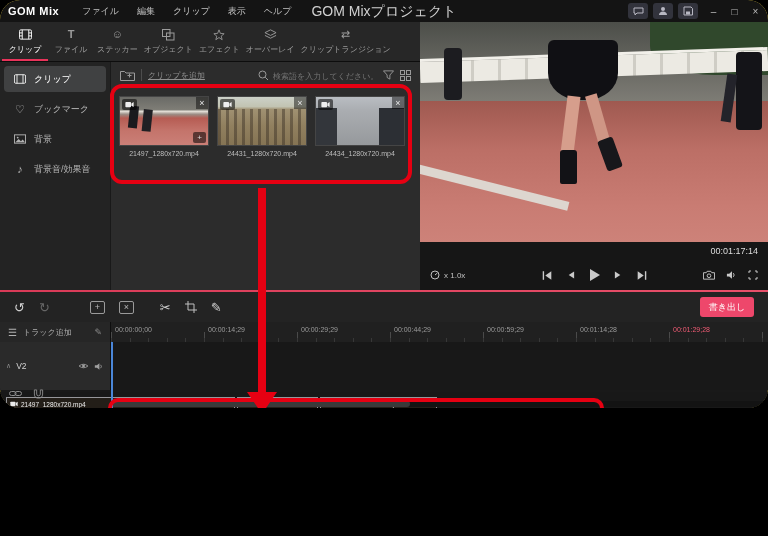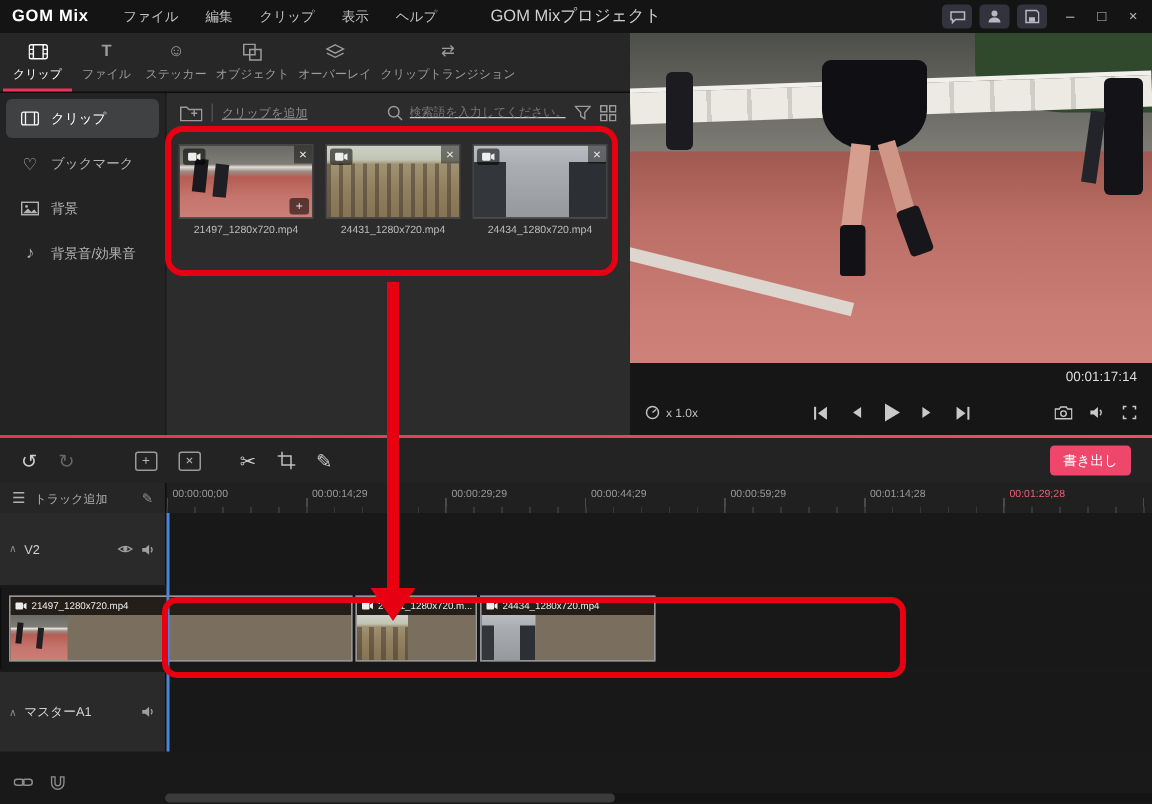--- a/index.html
+++ b/index.html
@@ -1,28 +1,28 @@
 <!DOCTYPE html>
 <html><head>
 <meta charset="utf-8">
 <style>
   * { margin:0; padding:0; box-sizing:border-box; }
   html,body { background:#000; }
   .app {
-    position:relative; width:768px; height:536px; overflow:hidden;
-    background:#fde047; font-family:"Liberation Sans", sans-serif; color:#ccc;
+    position:relative; width:768px; height:408px; overflow:hidden;
+    background:#fde047; font-family:"Liberation Sans", sans-serif; color:#ccc;border-radius:20px;
   }
   svg { display:block; }
 
   
   .titlebar { position:absolute; top:0; left:0; right:0; height:22px; background:#141414; display:flex; align-items:center; z-index:10; }
   .logo { font-size:11px; font-weight:bold; color:#fff; margin-left:8px; letter-spacing:0.5px; }
   .menubar { display:flex; margin-left:14px;text-align:center; }
   .menu-item { font-size:9px; color:#c2c2c2; padding:0 9px; line-height:22px; }
-  .project-title { position:absolute; left:50%; transform:translateX(-50%); font-size:11px; color:#d0d0d0; line-height:22px; }
+  .project-title { position:absolute; left:50%; transform:translateX(-50%); font-size:14px; color:#d0d0d0; line-height:22px; }
   .tb-buttons { position:absolute; right:70px; top:3px; display:flex; gap:5px; }
   .tb-btn { width:20px; height:16px; background:#32333c; border-radius:3px; display:flex; align-items:center; justify-content:center; color:#b8b8c2; }
   .win-controls { position:absolute; right:2px; top:0; display:flex; }
   .win-btn { width:21px; height:22px; font-size:10px; color:#bbb; display:flex; align-items:center; justify-content:center; }
 
   
   .tabsbar { position:absolute; top:22px; left:0; width:420px; height:40px; background:#272727; border-bottom:1px solid #0d0d0d; display:flex; align-items:stretch; padding-left:2px; z-index:5; }
   .tab { min-width:46px; padding:0 3px; display:flex; flex-direction:column; align-items:center; justify-content:center; gap:3px; color:#9c9c9c; }
   .tab .tab-label { font-size:8px; white-space:nowrap; }
   .tab.active { color:#fff; box-shadow:inset 0 -2px 0 #e8335a; }
@@ -32,21 +32,21 @@
   .sidebar { position:absolute; top:62px; left:0; width:110px; height:228px; background:#232323; z-index:4; }
   .side-item { height:26px; display:flex; align-items:center; gap:7px; padding:0 9px; margin:4px 4px 0 4px; border-radius:4px; color:#b3b3b3; font-size:9px; }
   .side-item.active { background:#404142; color:#fff; }
   .side-icon { width:14px; display:flex; justify-content:center; font-size:11px; }
 
   
   .clip-panel { position:absolute; top:62px; left:110px; width:310px; height:228px; background:#2c2c2c; border-left:1px solid #191919; z-index:4; }
   .panel-topbar { height:26px; display:flex; align-items:center; padding:0 9px; gap:6px; }
   .vdivider { width:1px; height:12px; background:#4d4d4d; }
   .add-label { font-size:8px; color:#8f8f8f; white-space:nowrap;text-decoration:underline; }
-  .searchbox { display:flex; align-items:flex-start; gap:4px; margin-left:auto;text-decoration:underline; }
+  .searchbox { display:flex; align-items:flex-end; gap:4px; margin-left:auto; }
   .search-input { width:104px; background:transparent; border:none; outline:none; color:#bbb; font-size:8px; font-family:"Liberation Sans",sans-serif; }
   .thumbs { position:absolute; top:34px; left:8px; display:flex; gap:8px; }
   .thumb-card { width:90px; }
   .thumb-img { position:relative; width:90px; height:50px; border:1px solid #454545; overflow:hidden; }
   .badge-cam { position:absolute; top:2px; left:2px; width:15px; height:11px; background:rgba(0,0,0,.55); border-radius:2px; display:flex; align-items:center; justify-content:center; color:#eee; }
   .badge-x { position:absolute; top:0; right:0; width:12px; height:12px; background:rgba(0,0,0,.45); color:#e6e6e6; font-size:9px; line-height:12px; text-align:center; }
   .badge-plus { position:absolute; bottom:2px; right:2px; width:13px; height:11px; background:rgba(0,0,0,.55); border-radius:2px; color:#ddd; font-size:8px; line-height:11px; text-align:center; }
   .thumb-name { margin-top:4px; font-size:7px; color:#bdbdbd; text-align:center; white-space:nowrap; }
 
   
@@ -193,20 +193,28 @@
       <span class="tab-label">ステッカー</span>
     </div>
     <div class="tab">
       <span class="tab-icon">
           <svg width="13" height="12" viewBox="0 0 13 12">
             <rect x="0.5" y="0.5" width="7.5" height="7" fill="none" stroke="currentColor"></rect>
             <rect x="4.5" y="4" width="7.5" height="7" fill="none" stroke="currentColor"></rect>
           </svg>
         </span>
       <span class="tab-label">オブジェクト</span>
+    </div>
+    <div class="tab">
+      <span class="tab-icon">
+          <svg width="12" height="12" viewBox="0 0 14 13">
+            <path d="M7 .5 8.6 4.6 13 5 9.6 7.8 10.7 12 7 9.5 3.3 12 4.4 7.8 1 5 5.4 4.6Z" fill="none" stroke="currentColor"></path>
+          </svg>
+        </span>
+      <span class="tab-label">エフェクト</span>
     </div>
     <div class="tab">
       <span class="tab-icon">
           <svg width="13" height="11" viewBox="0 0 14 11">
             <path d="M7 .5 13 3.5 7 6.5 1 3.5Z" fill="none" stroke="currentColor"></path>
             <path d="M1 6.5 7 9.5 13 6.5" fill="none" stroke="currentColor"></path>
           </svg>
         </span>
       <span class="tab-label">オーバーレイ</span>
     </div>

